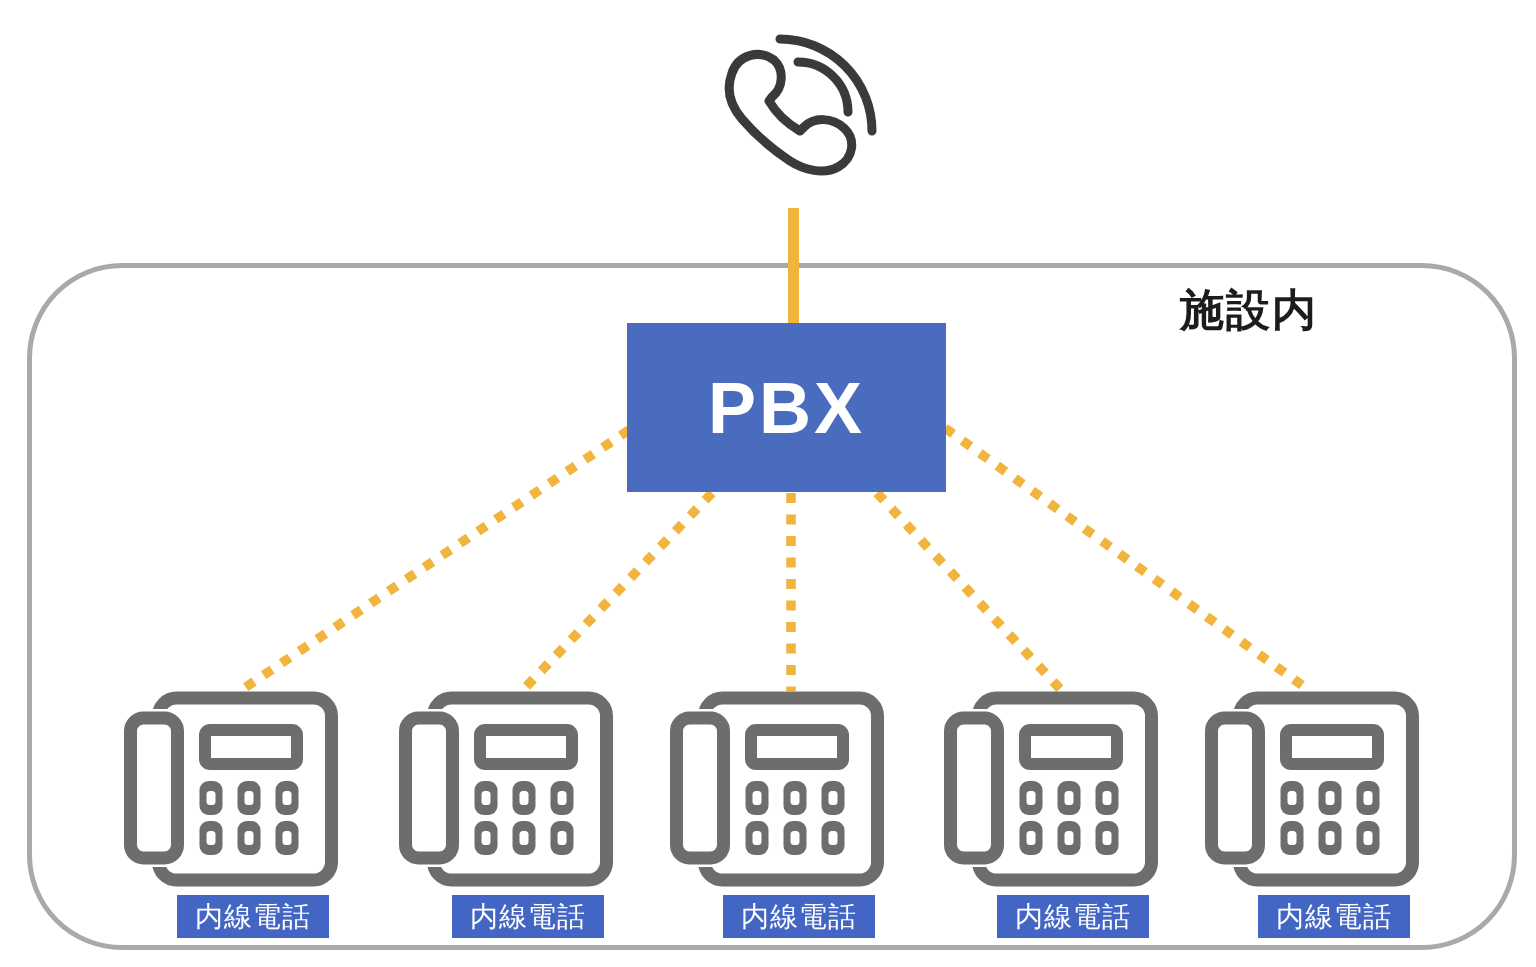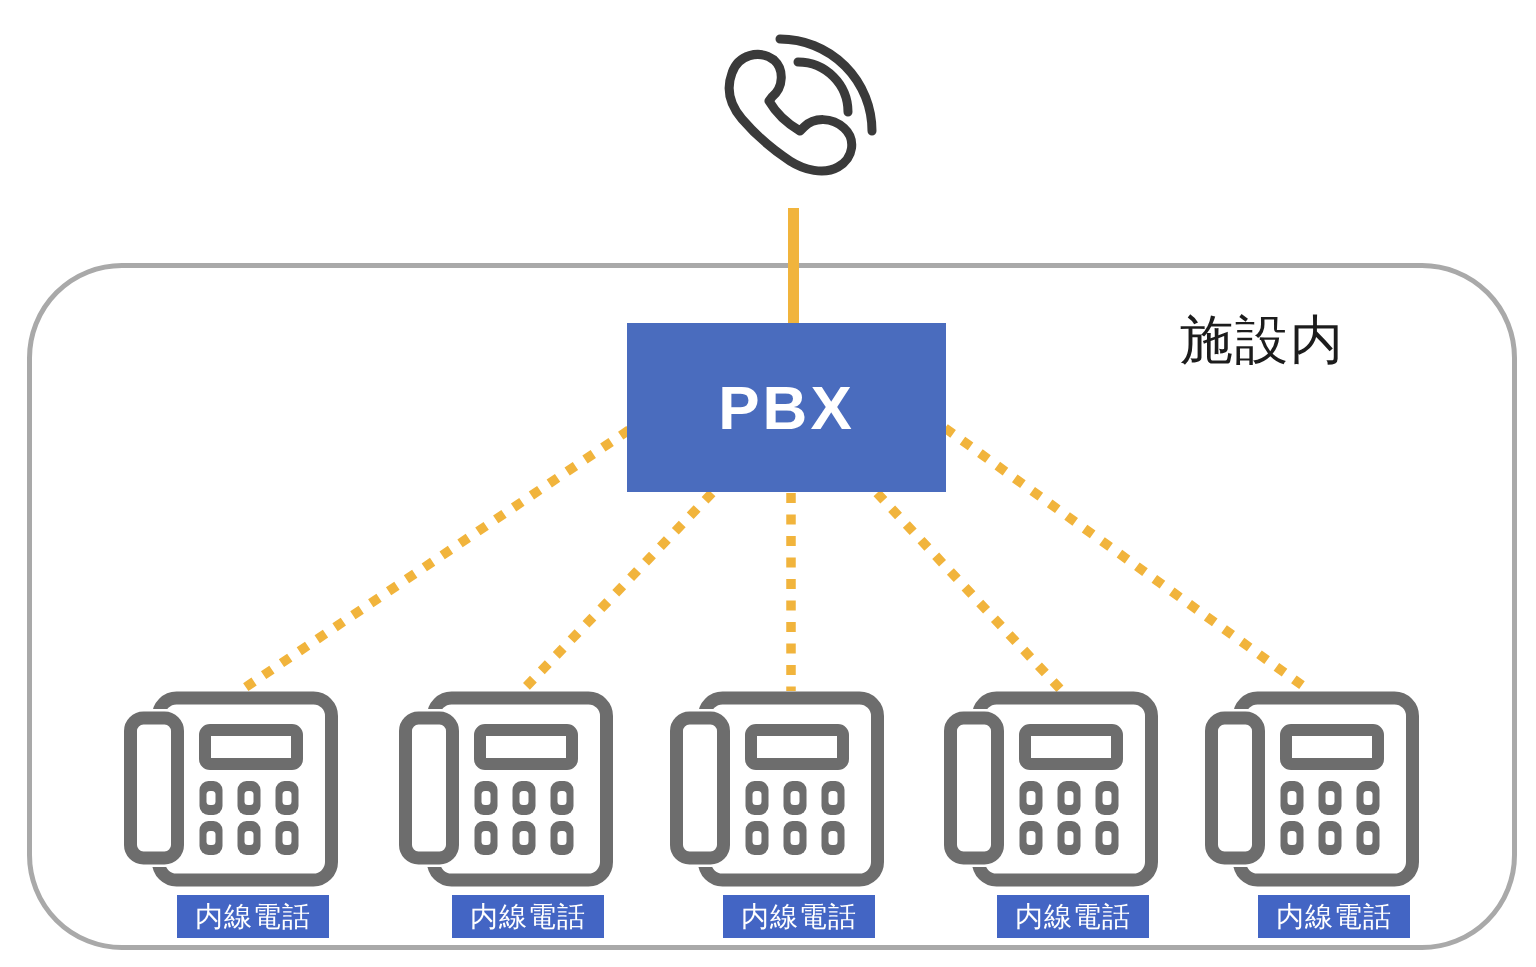--- a/index.html
+++ b/index.html
@@ -21,26 +21,25 @@
     width: 1490px; height: 687px;
     border: 5px solid #a9a9a9;
     border-radius: 95px;
     background: transparent;
     z-index: 1;
   }
   .facility-label {
     position: absolute;
     left: 1180px; top: 281px;
     width: 200px;
-    font-size: 53px;
-    font-weight: normal;
+    font-size: 44px;
+    font-weight: bold;
     color: #1c1c1c;
     letter-spacing: 2px;
     z-index: 4;
-    margin-top: 24px;
   }
 
   
   svg.lines {
     position: absolute;
     left: 0; top: 0;
     width: 1536px; height: 967px;
     z-index: 2;
   }
 
@@ -58,21 +57,21 @@
     left: 627px; top: 323px;
     width: 319px; height: 169px;
     background: #4a6cbe;
     display: flex;
     align-items: center;
     justify-content: center;
     z-index: 3;
   }
   .pbx-box .pbx-text {
     color: #ffffff;
-    font-size: 62px;
+    font-size: 72px;
     font-weight: bold;
     letter-spacing: 3px;
     line-height: 1;
   }
 
   
   .phone-unit {
     position: absolute;
     top: 688px;
     width: 215px; height: 250px;

